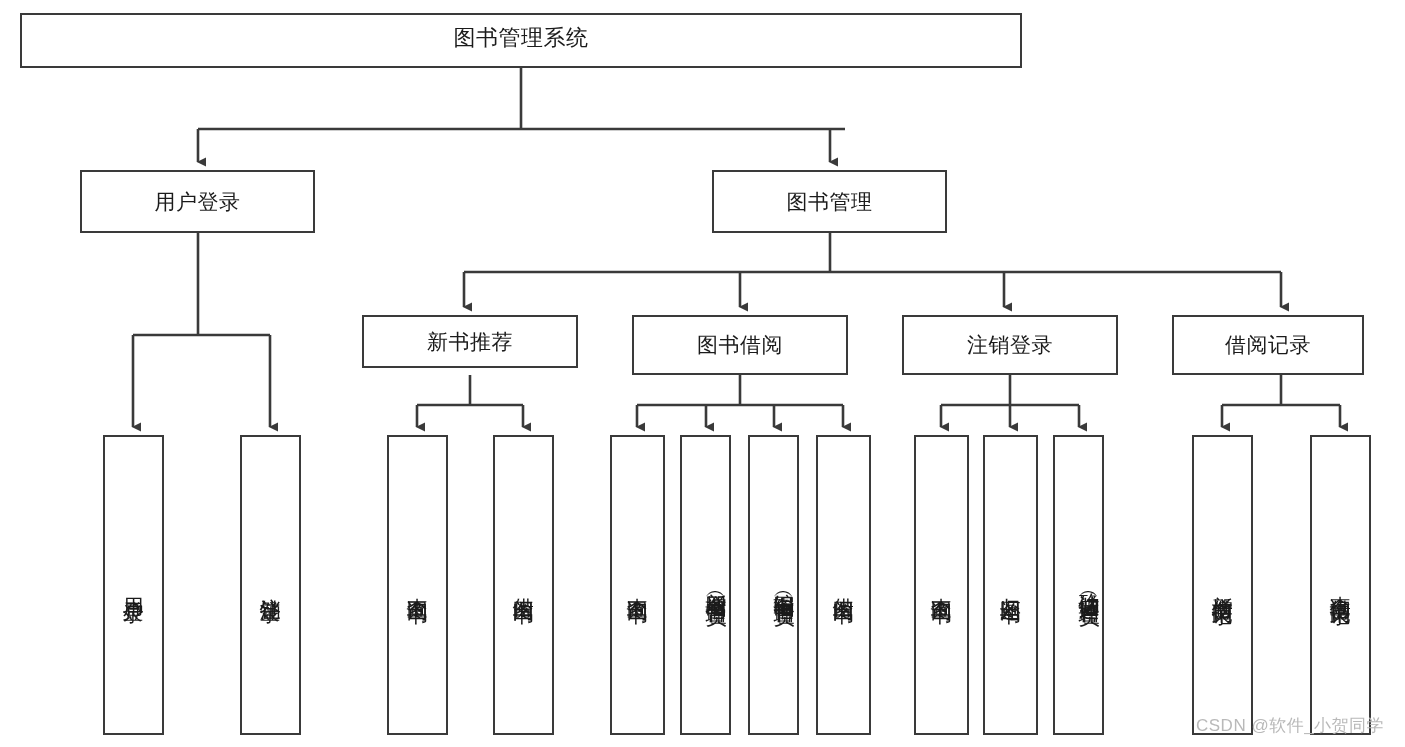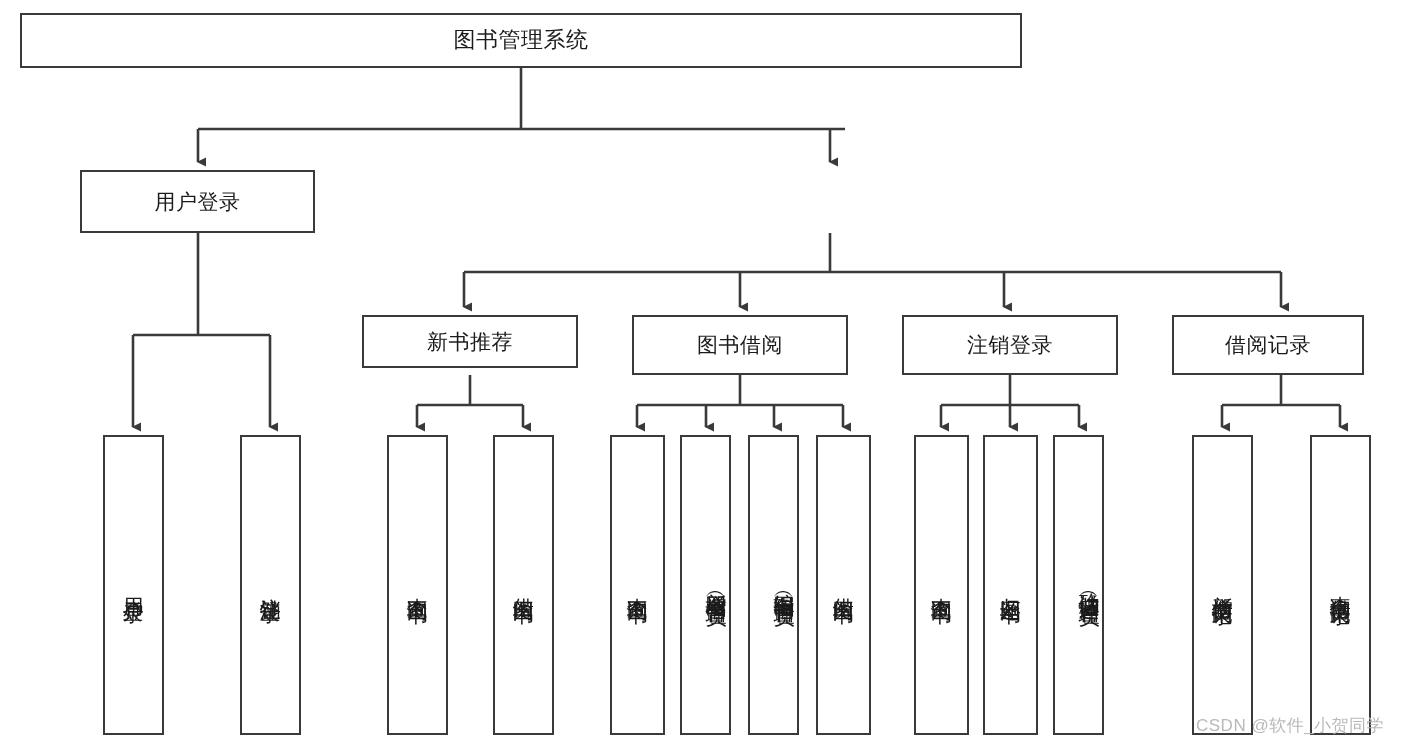--- a/index.html
+++ b/index.html
@@ -118,27 +118,30 @@
       <path d="M1010,405 L1010,427" marker-end="url(#arrow)"></path>
       <path d="M1079,405 L1079,427" marker-end="url(#arrow)"></path>
 
       <path d="M1281,375 L1281,405"></path>
       <path d="M1222,405 L1340,405"></path>
       <path d="M1222,405 L1222,427" marker-end="url(#arrow)"></path>
       <path d="M1340,405 L1340,427" marker-end="url(#arrow)"></path>
     </g>
   </svg>
 
-  <div class="node horiz root" style="left:20px; top:13px; width:1002px; height:55px;">
+  <div class="node horiz root" style="left:20px; top:13px; width:1002px; height:55px;font-family:Liberation Mono, monospace;">
     <span class="label">图书管理系统</span>
   </div>
 
   <div class="node horiz" style="left:80px; top:170px; width:235px; height:63px;">
     <span class="label">用户登录</span>
   </div>
+  <div class="node horiz" style="left:712px; top:170px; width:235px; height:63px;">
+    <span class="label">图书管理</span>
+  </div>
 
   <div class="node horiz" style="left:362px; top:315px; width:216px; height:53px;">
     <span class="label">新书推荐</span>
   </div>
   <div class="node horiz" style="left:632px; top:315px; width:216px; height:60px;">
     <span class="label">图书借阅</span>
   </div>
   <div class="node horiz" style="left:902px; top:315px; width:216px; height:60px;">
     <span class="label">注销登录</span>
   </div>

